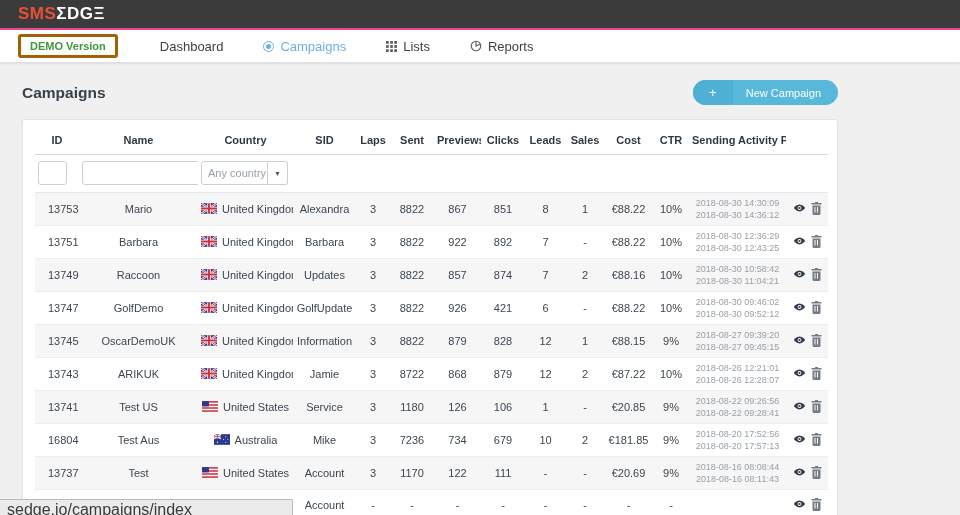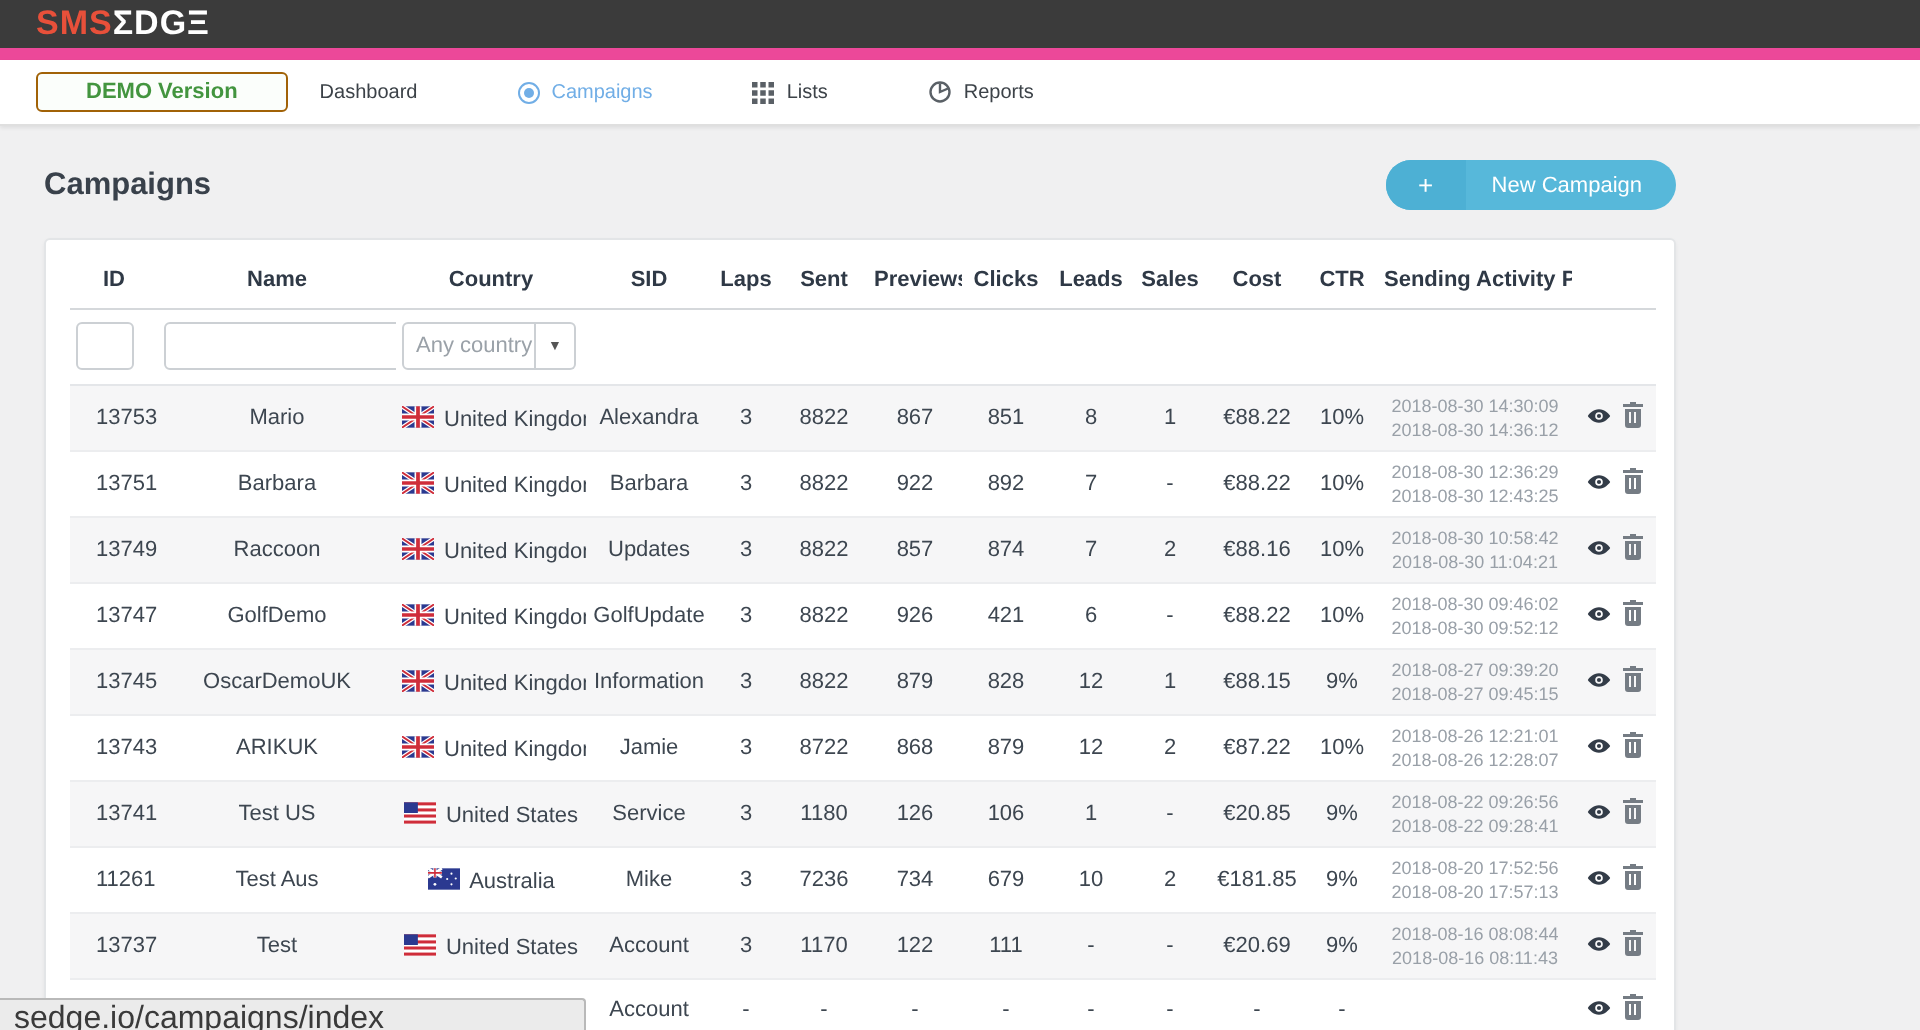--- a/index.html
+++ b/index.html
@@ -1,37 +1,37 @@
 <!DOCTYPE html>
 <html><head>
 <meta charset="utf-8">
 <style>
   * { margin:0; padding:0; box-sizing:border-box; }
   html,body { width:960px; height:515px; overflow:hidden; background:#f0f0f1;
               font-family:"Liberation Sans", sans-serif; }
 
   
-  .topbar { height:30px; background:#3b3b3b; border-bottom:6px solid #ec4899;
+  .topbar { height:30px; background:#3b3b3b; border-bottom:2px solid #ec4899;
             display:flex; align-items:center; padding:0 48px 0 18px;gap:25px; }
   .logo { font-size:17px; font-weight:800; letter-spacing:.5px; cursor:pointer; }
   .logo .red { color:#e8503a; }
   .logo .white { color:#ffffff; }
   .topbar-right { margin-left:auto; display:flex; align-items:center; gap:11px; }
   .balance { color:#f2f2f2; font-size:10.5px; }
   .avatar { width:17px; height:17px; border-radius:50%; background:#fdfdfd; cursor:pointer; }
   .help { width:16px; height:16px; border-radius:50%; background:#d8d8d8; color:#2e2e2e;
           font-size:10px; font-weight:bold; display:flex; align-items:center; justify-content:center; cursor:pointer; }
 
   
   .navbar { height:33px; background:#ffffff; border-bottom:1px solid #dfdfdf;
             box-shadow:0 1px 2px rgba(0,0,0,.08); display:flex; align-items:center; padding:0 18px; }
-  .demo-badge { border:1px solid #a16207; color:#43953f; background:#fbfefb; font-size:11px;
-                font-weight:bold; padding:3px 24px; border-radius:3px; margin-right:16px; }
-  .nav-item { display:flex; align-items:center; gap:6px; font-size:10px; color:#3c4248;
-              margin-right:50px; cursor:pointer; }
+  .demo-badge { border:3px solid #a16207; color:#43953f; background:#fbfefb; font-size:11px;
+                font-weight:bold; padding:3px 9px; border-radius:3px; margin-right:42px; }
+  .nav-item { display:flex; align-items:center; gap:6px; font-size:13px; color:#3c4248;
+              margin-right:40px; cursor:pointer; }
   .nav-item.active { color:#71aee6; }
   .nav-icon { display:inline-flex; align-items:center; }
   .radio-ico { width:11px; height:11px; border:1.5px solid #71aee6; border-radius:50%;
                display:inline-flex; align-items:center; justify-content:center; }
   .radio-ico::after { content:""; width:5px; height:5px; background:#71aee6; border-radius:50%; }
 
   
   .main { padding:17px 0 0 0; }
   .page-head { width:816px; margin:0 0 14px 22px; display:flex; align-items:center; justify-content:space-between; }
   .page-title { font-size:15.5px; font-weight:bold; color:#39414b; }
@@ -465,21 +465,21 @@
         </span>
         <span class="icon-btn">
           <svg width="11" height="13" viewBox="0 0 22 26">
                     <path fill="#757c84" d="M8 0v2H1v3h20V2h-7V0H8zM3 7v16a3 3 0 0 0 3 3h10a3 3 0 0 0 3-3V7H3zm4 3h2v11H7V10zm5 0h2v11h-2V10z"></path>
                   </svg>
         </span>
       </span>
     </td>
   </tr>
           <tr class="data">
-    <td class="c-id">11261</td>
+    <td class="c-id">16804</td>
     <td class="c-name">Test Aus</td>
     <td class="c-country">
       <span class="flag"><svg width="16" height="11" viewBox="0 0 60 40">
                   <rect width="60" height="40" fill="#2b3990"></rect>
                   <path d="M0 0 26 17M26 0 0 17" stroke="#fff" stroke-width="5"></path>
                   <path d="M13 0v17M0 8.5h26" stroke="#fff" stroke-width="6"></path>
                   <path d="M13 0v17M0 8.5h26" stroke="#cf2d3a" stroke-width="3"></path>
                   <g fill="#fff">
                     <circle cx="44" cy="10" r="2"></circle>
                     <circle cx="52" cy="19" r="2"></circle>

